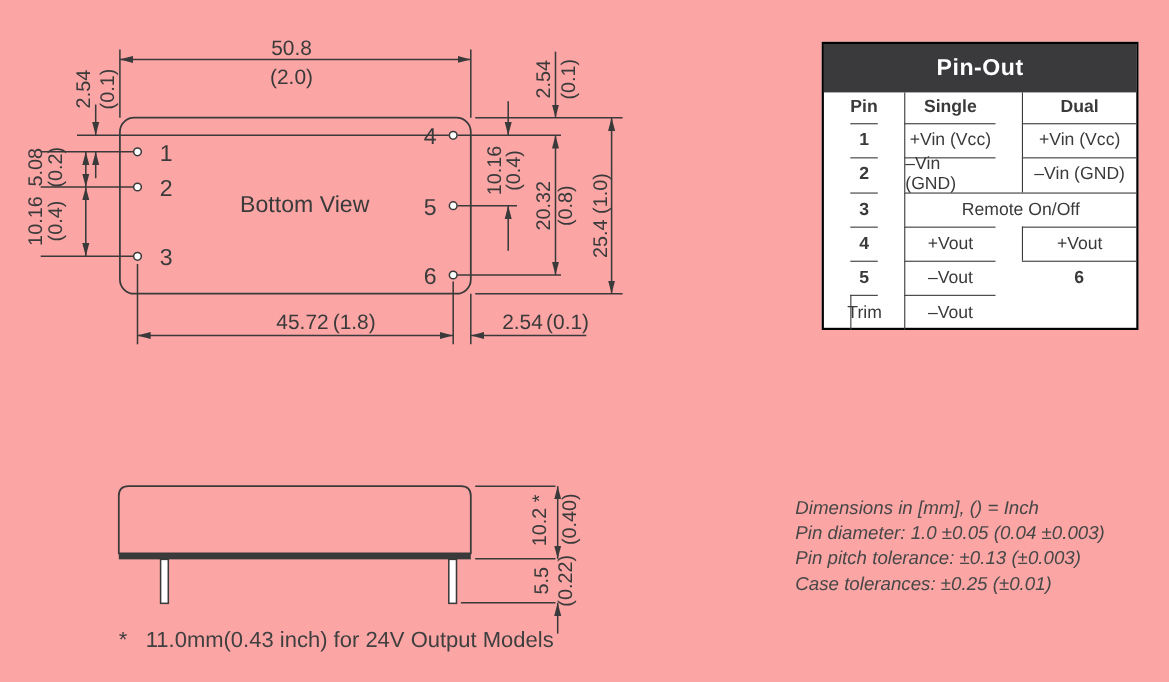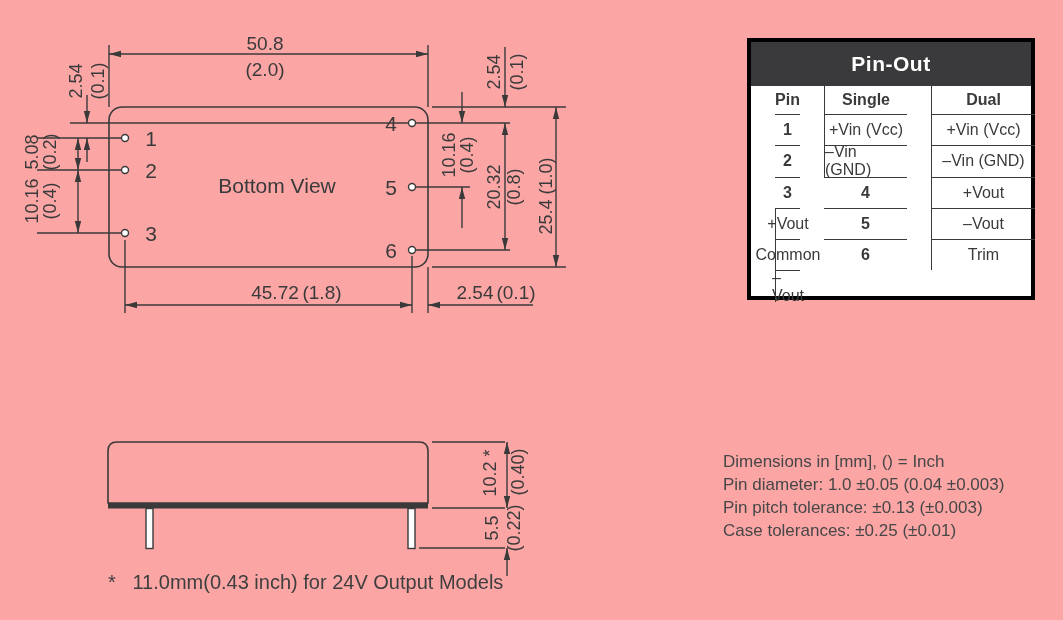--- a/index.html
+++ b/index.html
@@ -7,34 +7,34 @@
          font-family:"Liberation Sans", sans-serif;color:#3a3a3a;}
   svg{position:absolute;left:0;top:0;}
   svg text{font-family:"Liberation Sans", sans-serif;fill:#3a3a3a;}
   .dimtxt{font-size:19px;}
   .dimtxt-r{font-size:18px;}
   .pinnum{font-size:21px;}
   .viewtitle{font-size:21px;}
 
   
   .pinout{position:absolute;left:747px;top:38px;width:288px;height:262px;
-          border:4px solid #000000;background:#fff;box-sizing:border-box;}
+          border:2px solid #000000;background:#fff;box-sizing:border-box;}
   .pinout-title{height:44px;background:#3a3a3c;color:#fff;display:flex;align-items:center;justify-content:center;
                 font-size:21px;font-weight:700;letter-spacing:.5px;}
   .pinout-grid{display:grid;grid-template-columns:49px 107px 128px;grid-template-rows:28px repeat(6,31.3px);}
   .cell{display:flex;align-items:center;justify-content:center;font-size:16px;box-sizing:border-box;margin-left:24px;}
   .cell.hdr{font-weight:700;}
   .cell.pin{font-weight:700;}
   .bl{border-left:1.6px solid #3a3a3a;}
   .bt{border-top:1.6px solid #3a3a3a;}
   .span2{grid-column:2 / span 2;}
 
   
   .notes{position:absolute;left:723px;top:450px;font-size:17px;line-height:23px;color:#474747;}
-  .notes div{white-space:pre;}
+  .notes div{white-space:pre;font-style:italic;}
   .footnote{position:absolute;left:108px;top:571px;font-size:20px;color:#3f3f3f;white-space:pre;}
 </style>
 </head>
 <body>
 
 <div id="stage">
 
   <svg width="1063" height="620" viewBox="0 0 1063 620">
     <defs>
       <marker id="arr" viewBox="0 0 12 8" refX="12" refY="4" markerWidth="12" markerHeight="8" orient="auto-start-reverse" markerUnits="userSpaceOnUse">
@@ -155,28 +155,28 @@
 
       <div class="cell pin bt">1</div>
       <div class="cell bl bt">+Vin (Vcc)</div>
       <div class="cell bl bt">+Vin (Vcc)</div>
 
       <div class="cell pin bt">2</div>
       <div class="cell bl bt">–Vin (GND)</div>
       <div class="cell bl bt">–Vin (GND)</div>
 
       <div class="cell pin bt">3</div>
+      <div class="cell bl bt span2">Remote On/Off</div>
 
       <div class="cell pin bt">4</div>
       <div class="cell bl bt">+Vout</div>
       <div class="cell bl bt">+Vout</div>
 
       <div class="cell pin bt">5</div>
       <div class="cell bl bt">–Vout</div>
-      <div class="cell bl bt">Common</div>
 
       <div class="cell pin bt">6</div>
       <div class="cell bl bt">Trim</div>
       <div class="cell bl bt">–Vout</div>
     </div>
   </div>
 
   <div class="notes">
     <div>Dimensions in [mm], () = Inch</div>
     <div>Pin diameter: 1.0 ±0.05 (0.04 ±0.003)</div>

